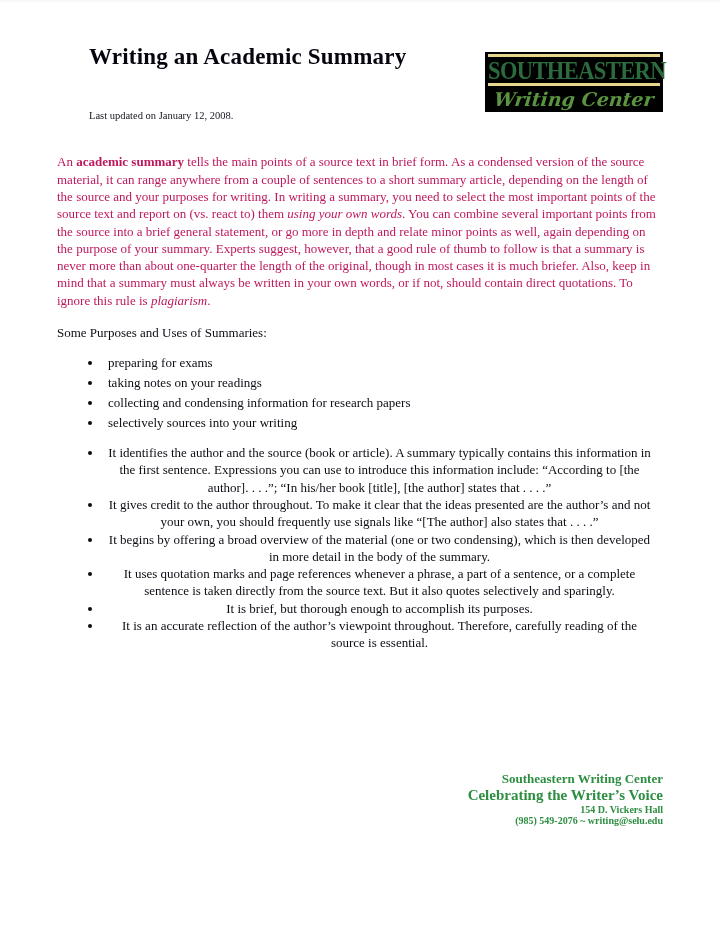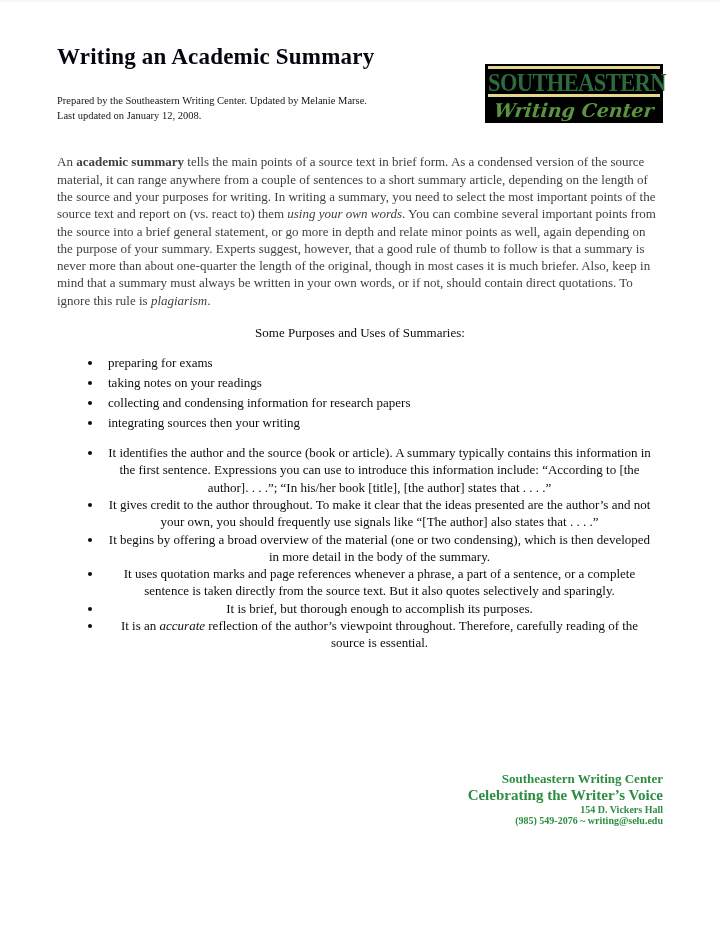--- a/index.html
+++ b/index.html
@@ -8,21 +8,21 @@
     width: 720px; height: 936px;
     background: #ffffff;
     border-top: 2px solid #f5f7f8;
     font-family: "Liberation Serif", "DejaVu Serif", serif;
     color: #0c0c14;
     overflow: hidden;
   }
   .page { padding: 42px 57px 0 57px; }
 
   
-  .header { display: flex; justify-content: space-between; align-items: flex-end; }
+  .header { display: flex; justify-content: space-between; align-items: center; margin-left: 32px; }
   .title {
     margin: 0; font-size: 23px; font-weight: bold; color: #05050f;
     letter-spacing: 0.2px;
   }
   .prepared {
     margin: 24px 0 0 0; font-size: 10.5px; line-height: 1.4; color: #14141f;
   }
   .logo { width: 178px; margin-top: -4px; background: #000000; padding: 2px 3px; }
   .logo-bar { height: 3px; background: #e7d78c; }
   .logo-wordmark {
@@ -32,24 +32,24 @@
     font-family: "Liberation Serif", serif;
   }
   .logo-tagline {
     margin-top: 2px; text-align: center;
     font-family: "DejaVu Serif", serif; font-style: italic; font-weight: bold;
     font-size: 19px; color: #5a9440; transform: skewX(-6deg);
   }
 
   
   .intro {
-    margin: 30px 0 0 0; font-size: 13px; line-height: 17.3px; color: #404040;
+    margin: 30px 0 0 0; font-size: 13px; line-height: 17.3px; color: #be185d;
   }
   .section-heading {
-    margin: 15px 0 0 0; font-size: 13px; line-height: 17.3px; text-align: center;
+    margin: 15px 0 0 0; font-size: 13px; line-height: 17.3px;
   }
   ul.bullets {
     margin: 13px 12px 0 0; padding: 0 0 0 46px; list-style: disc;
   }
   ul.bullets li { font-size: 13px; line-height: 17.3px; padding-left: 5px; }
   ul.purposes li { margin-bottom: 2.5px; }
   ul.succeeds li { margin-bottom: 0; text-align: center; }
 
   
   .footer { margin-top: 118px; text-align: right; color: #2d8e41; }
@@ -60,49 +60,49 @@
 </style>
 </head>
 <body>
 
 <div class="page">
 
   <div class="header">
     <div class="header-left">
       <h1 class="title">Writing an Academic Summary</h1>
       <p class="prepared">
-        <span>Prepared by the Southeastern Writing Center. Updated by Melanie Marse.</span><br>
+        <br>
         <span>Last updated on January 12, 2008.</span>
       </p>
     </div>
     <div class="logo">
       <div class="logo-bar"></div>
       <div class="logo-wordmark">SOUTHEASTERN</div>
       <div class="logo-bar"></div>
       <div class="logo-tagline">Writing Center</div>
     </div>
   </div>
 
   <p class="intro"><span>An </span><span style="font-weight: bold;">academic summary</span><span> tells the main points of a source text in brief form. As a condensed version of the source material, it can range anywhere from a couple of sentences to a short summary article, depending on the length of the source and your purposes for writing. In writing a summary, you need to select the most important points of the source text and report on (vs. react to) them </span><span style="font-style: italic;">using your own words</span><span>. You can combine several important points from the source into a brief general statement, or go more in depth and relate minor points as well, again depending on the purpose of your summary. Experts suggest, however, that a good rule of thumb to follow is that a summary is never more than about one-quarter the length of the original, though in most cases it is much briefer. Also, keep in mind that a summary must always be written in your own words, or if not, should contain direct quotations. To ignore this rule is </span><span style="font-style: italic;">plagiarism</span><span>.</span></p>
 
   <p class="section-heading">Some Purposes and Uses of Summaries:</p>
   <ul class="bullets purposes">
       <li>preparing for exams</li>
       <li>taking notes on your readings</li>
       <li>collecting and condensing information for research papers</li>
-      <li>integrating sources then your writing</li>
+      <li>selectively sources into your writing</li>
     </ul>
 
   <ul class="bullets succeeds">
       <li><span>It identifies the author and the source (book or article). A summary typically contains this information in the first sentence. Expressions you can use to introduce this information include: “According to [the author]. . . .”; “In his/her book [title], [the author] states that . . . .”</span></li>
       <li><span>It gives credit to the author throughout. To make it clear that the ideas presented are the author’s and not your own, you should frequently use signals like “[The author] also states that . . . .”</span></li>
       <li><span>It begins by offering a broad overview of the material (one or two condensing), which is then developed in more detail in the body of the summary.</span></li>
       <li><span>It uses quotation marks and page references whenever a phrase, a part of a sentence, or a complete sentence is taken directly from the source text. But it also quotes selectively and sparingly.</span></li>
       <li><span>It is brief, but thorough enough to accomplish its purposes.</span></li>
-      <li><span>It is an </span><span style="font-style: italic;">accurate</span><span> reflection of the author’s viewpoint throughout. Therefore, carefully reading of the source is essential.</span></li>
+      <li><span>It is an </span><span style="">accurate</span><span> reflection of the author’s viewpoint throughout. Therefore, carefully reading of the source is essential.</span></li>
     </ul>
 
   <div class="footer">
     <div class="f1">Southeastern Writing Center</div>
     <div class="f2">Celebrating the Writer’s Voice</div>
     <div class="f3">154 D. Vickers Hall</div>
     <div class="f3">(985) 549-2076 ~ writing@selu.edu</div>
   </div>
 
 </div>

